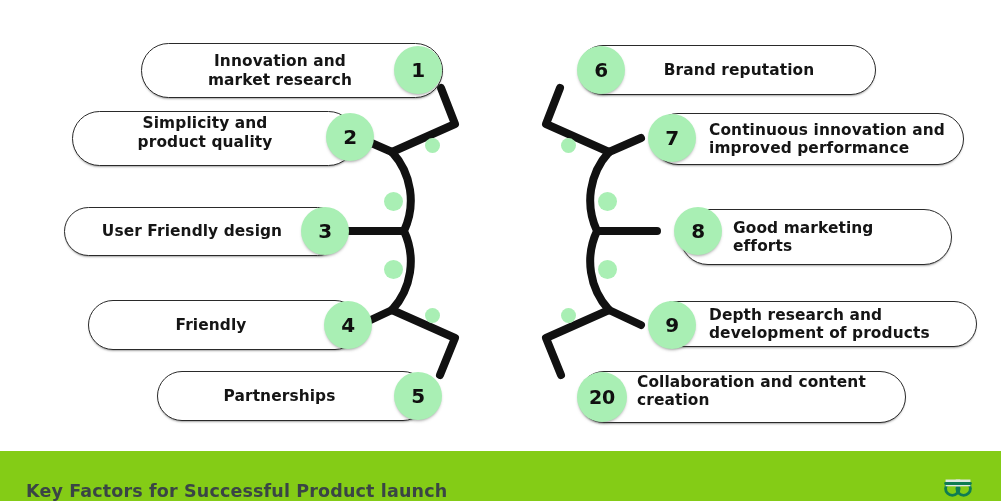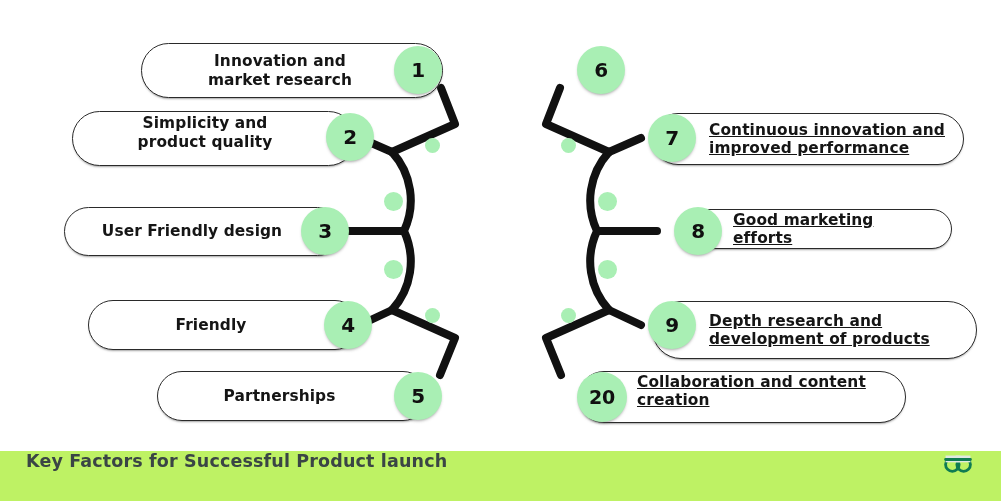--- a/index.html
+++ b/index.html
@@ -27,21 +27,21 @@
   .pill-label {
     font-size: 15.4px;
     font-weight: 700;
     color: #151515;
     line-height: 1.17;
     letter-spacing: .1px;
     white-space: pre-line;
     width: 100%;
   }
   .lbl-center { text-align: center; }
-  .lbl-left   { text-align: left; text-decoration: underline; }
+  .lbl-left   { text-align: left; }
 
   .node {
     position: absolute;
     border-radius: 50%;
     background: #a9efb4;
     display: flex;
     align-items: center;
     justify-content: center;
     font-size: 20px;
     font-weight: 800;
@@ -54,22 +54,22 @@
   .dot {
     position: absolute;
     border-radius: 50%;
     background: #a9efb4;
   }
 
   
   #footer {
     position: absolute; left: 0; top: 451px;
     width: 1001px; height: 50px;
-    background: #bef264;
-    display: flex; align-items: flex-start; justify-content: space-between;
+    background: #84cc16;
+    display: flex; align-items: flex-end; justify-content: space-between;
     padding: 0 26px;
   }
   #footer-title {
     font-size: 17.5px; font-weight: 600; color: #3a4545; letter-spacing: .15px;
   }
   #gfg-logo { width: 34px; height: 26px; display: block; }
 </style>
 </head>
 <body>
 
@@ -145,31 +145,34 @@
     <div class="node" style="left:301px; top:207px; width:48px; height:48px;">
       <span>3</span>
     </div>
     <div class="node" style="left:324px; top:301px; width:48px; height:48px;">
       <span>4</span>
     </div>
     <div class="node" style="left:394px; top:372px; width:48px; height:48px;">
       <span>5</span>
     </div>
 
+    <div class="pill" style="left:578px; top:45px; width:298px; height:50px; padding:0 22px 0 46px;">
+      <span class="pill-label lbl-center">Brand reputation</span>
+    </div>
 
     <div class="pill" style="left:652px; top:113px; width:312px; height:52px; padding:0 18px 0 56px;">
       <span class="pill-label lbl-left">Continuous innovation and
 improved performance</span>
     </div>
 
-    <div class="pill" style="left:680px; top:209px; width:272px; height:40px; padding:0 18px 0 52px;">
+    <div class="pill" style="left:680px; top:209px; width:272px; height:56px; padding:0 18px 0 52px;">
       <span class="pill-label lbl-left">Good marketing efforts</span>
     </div>
 
-    <div class="pill" style="left:652px; top:301px; width:325px; height:58px; padding:0 18px 0 56px;justify-content:flex-end;">
+    <div class="pill" style="left:652px; top:301px; width:325px; height:46px; padding:0 18px 0 56px;justify-content:flex-end;">
       <span class="pill-label lbl-left">Depth research and
 development of products</span>
     </div>
 
     <div class="pill" style="left:578px; top:371px; width:328px; height:52px; padding:0 18px 12px 58px;">
       <span class="pill-label lbl-left">Collaboration and content
 creation</span>
     </div>
 
     <div class="node" style="left:577px; top:46px; width:48px; height:48px;">

